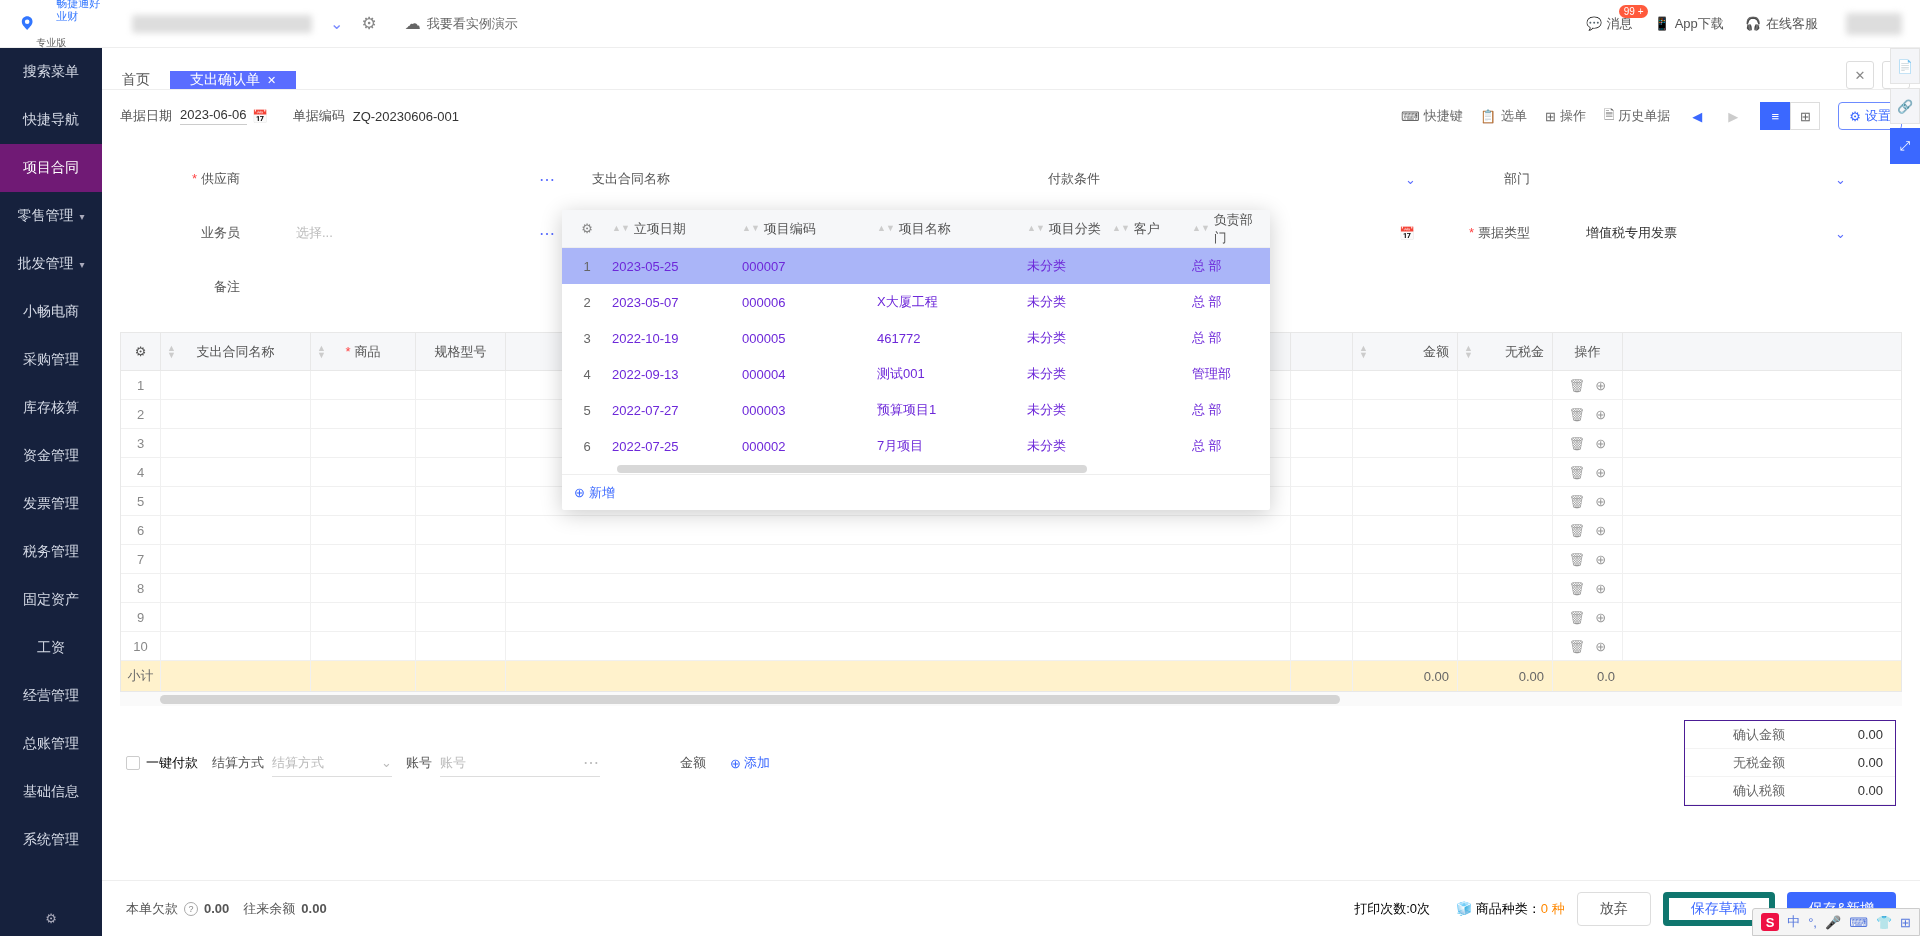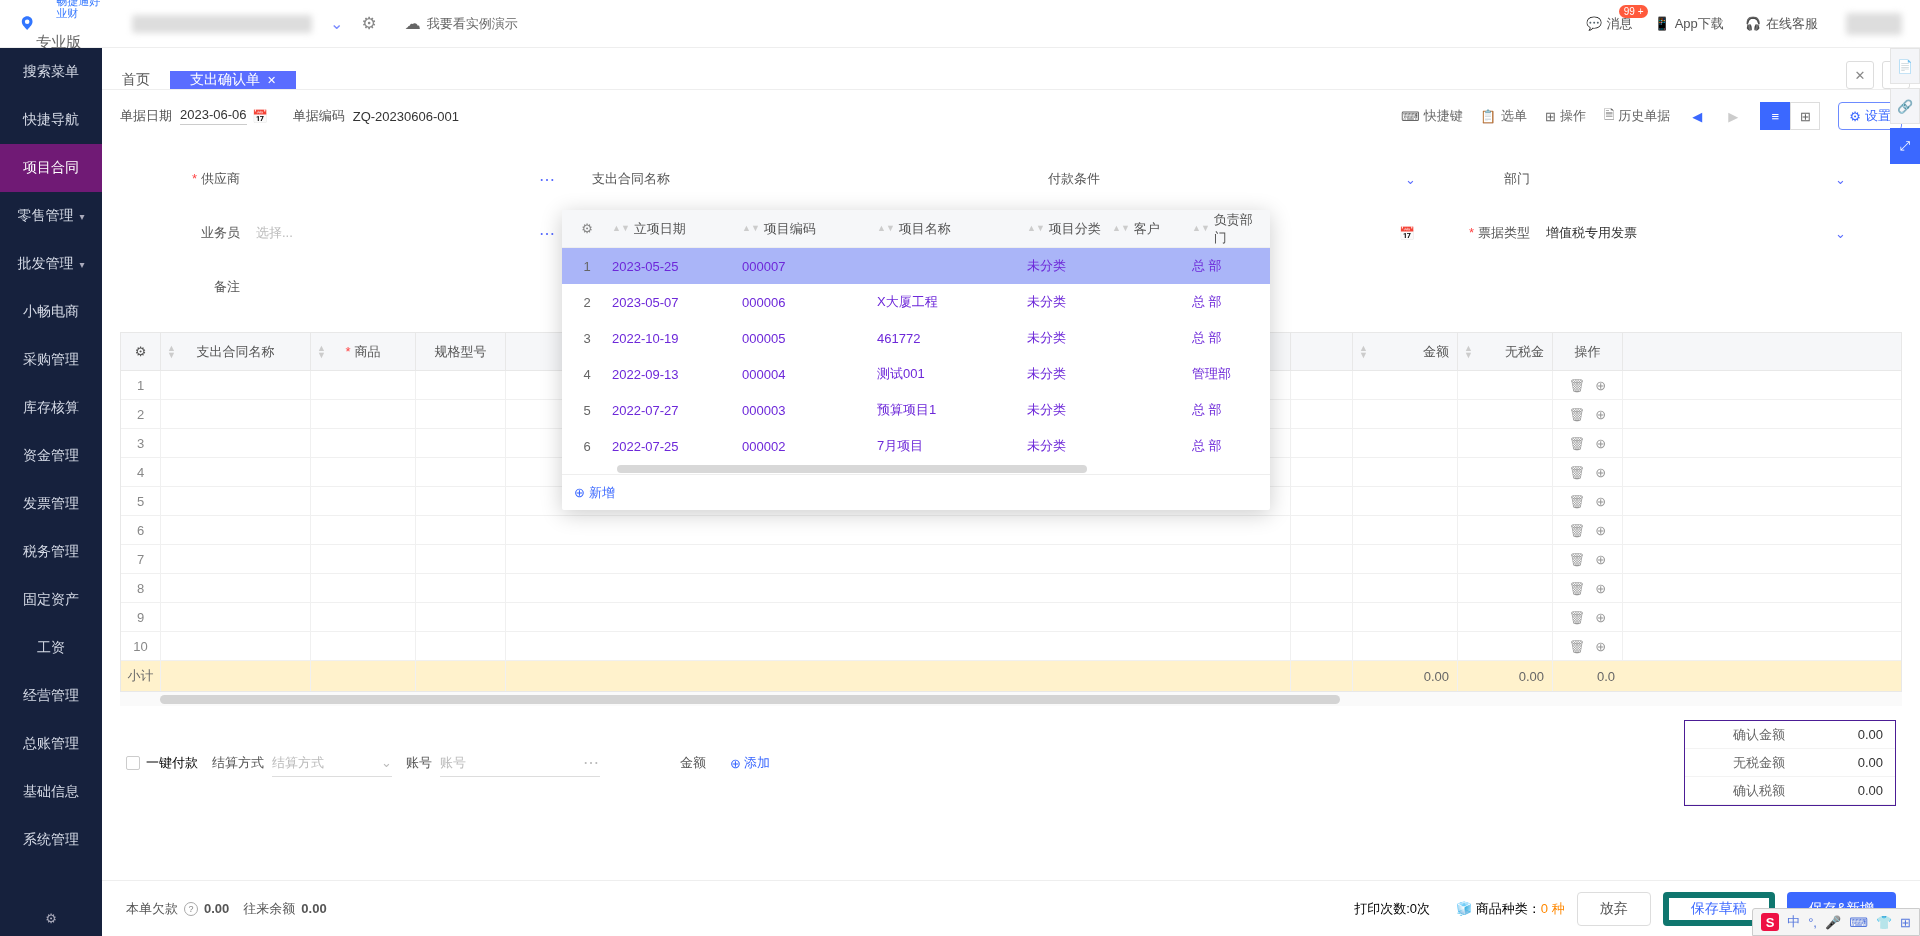--- a/index.html
+++ b/index.html
@@ -3,21 +3,21 @@
 <meta charset="utf-8">
 <style>
 * { margin: 0; padding: 0; box-sizing: border-box; font-family: "Microsoft YaHei", -apple-system, sans-serif; font-size: 13px; }
 body { background: #fff; overflow: hidden; width: 1920px; height: 936px; }
 
 
 .top-header { height: 48px; display: flex; align-items: center; padding: 0 18px; border-bottom: 1px solid #eee; }
 .logo-area { display: flex; align-items: center; width: 84px; }
 .logo-icon { width: 24px; height: 24px; color: #3276ff; }
 .logo-text { margin-left: 20px; font-size: 11px; color: #3276ff; line-height: 1.1; }
-.logo-sub { font-size: 15px; color: #666; margin-top: 14px; }
+.logo-sub { font-size: 10px; color: #666; margin-top: 14px; }
 .company-switcher { margin-left: 30px; display: flex; align-items: center; }
 .blur-box { background: #ddd; filter: blur(3px); border-radius: 2px; display: inline-block; }
 .blur-lg { width: 180px; height: 18px; }
 .down-arrow { margin-left: 18px; color: #7c8cff; font-size: 16px; }
 .gear-header { margin-left: 18px; color: #888; font-size: 17px; cursor: pointer; }
 .demo-link { margin-left: 28px; display: flex; align-items: center; color: #666; cursor: pointer; }
 .cloud-icon { margin-right: 6px; font-size: 16px; }
 .header-right { margin-left: auto; display: flex; align-items: center; gap: 22px; color: #555; }
 .header-item { display: flex; align-items: center; gap: 4px; cursor: pointer; position: relative; }
 .badge { position: absolute; top: -10px; right: -16px; background: #ff5a3c; color: #fff; font-size: 10px; padding: 1px 5px; border-radius: 8px; }
@@ -52,21 +52,21 @@
 .pager-arrow { color: #3b68ff; padding: 0 4px; cursor: pointer; }
 .pager-arrow.disabled { color: #ccc; }
 .view-toggle { display: flex; }
 .vt { width: 30px; height: 28px; border: 1px solid #ddd; display: flex; align-items: center; justify-content: center; cursor: pointer; }
 .vt.active { background: #3b68ff; color: #fff; border-color: #3b68ff; }
 .settings-btn { border: 1px solid #6d8bff; color: #3b68ff; padding: 4px 10px; border-radius: 4px; cursor: pointer; display: flex; align-items: center; gap: 4px; }
 
 
 .form-area { padding: 10px 30px 18px; }
 .form-row { display: flex; }
-.form-cell { width: 430px; display: flex; align-items: center; height: 54px; }
+.form-cell { width: 430px; display: flex; align-items: center; height: 54px; gap: 40px; }
 .form-label { width: 120px; text-align: right; color: #555; padding-right: 12px; }
 .req::before { content: "*"; color: #f44; margin-right: 4px; }
 .form-input { flex: 1; height: 30px; border: none; border-bottom: 1px solid transparent; color: #333; display: flex; align-items: center; padding: 0 4px; }
 .form-input.active-blue { border-bottom: 2px solid #3b68ff; }
 .input-placeholder { color: #bbb; }
 .field-icon { color: #888; padding: 0 6px; cursor: pointer; }
 .field-icon.blue { color: #5a6dff; }
 .dots { font-size: 16px; letter-spacing: 1px; }
 .remark-cell { width: 1290px; }
 .remark-input { flex: 1; }

